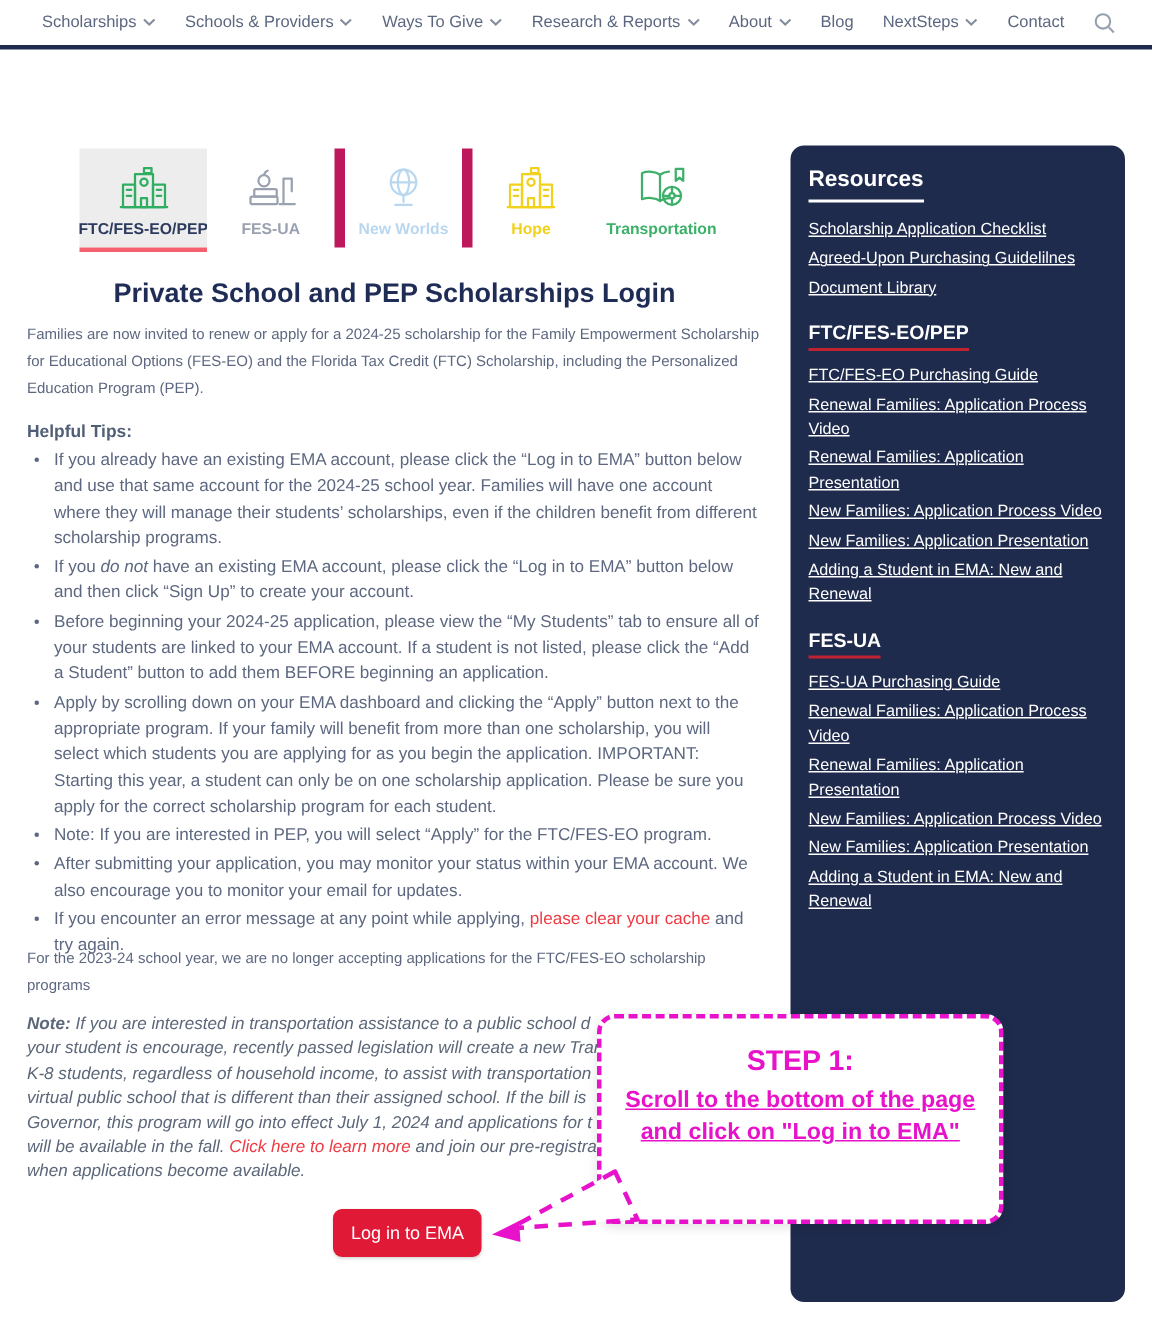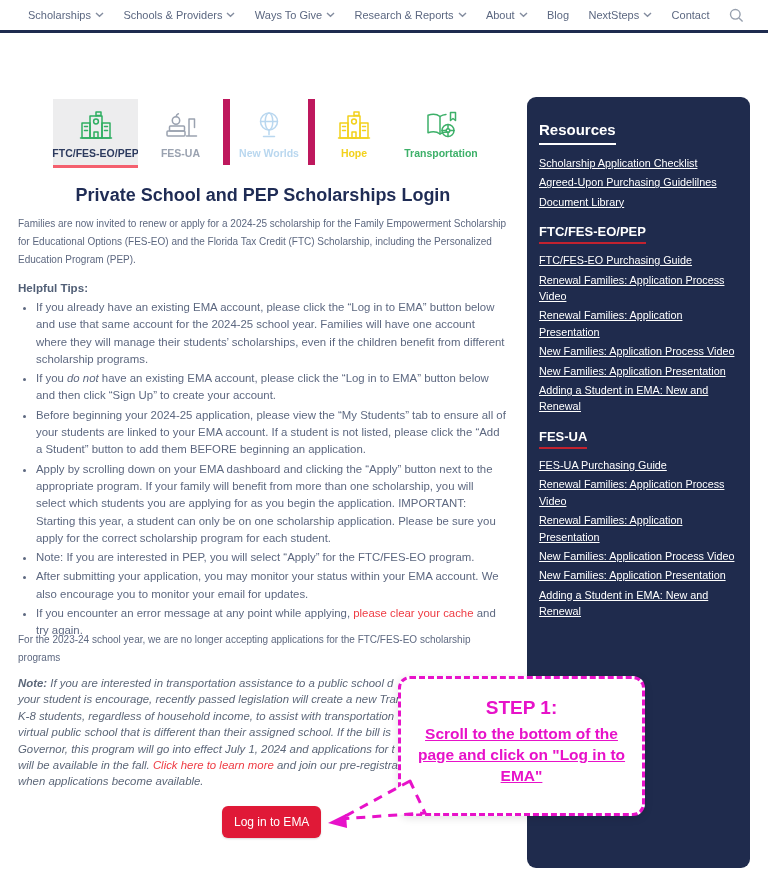--- a/index.html
+++ b/index.html
@@ -46,31 +46,31 @@
   .seg-b  { font-weight:700; }
   .seg-red { color:#ee3b43; cursor:pointer; }
 
   #login-btn { position:absolute; top:806px; left:222px; background:#e01937;
                color:#fff; border:none; border-radius:6px; padding:9px 12px;
                font-size:12px; font-family:"Liberation Sans",sans-serif;
                cursor:pointer; box-shadow:0 1px 2px rgba(0,0,0,.15); }
 
   
   #sidebar { position:absolute; top:97px; left:527px; width:223px; height:771px;
-             background:#1f2b4d; border-radius:9px; padding:24px 12px; color:#fff; }
+             background:#1f2b4d; border-radius:9px; padding:14px 12px; color:#fff; }
   #sidebar-heading { display:inline-block; font-size:15px; font-weight:700;
                      border-bottom:2px solid #fff; padding-bottom:5px; margin-bottom:10px; }
   .sb-link { font-size:10.8px; line-height:16.4px; margin-bottom:3px;
              cursor:pointer; width:200px;text-decoration:underline; }
   .sb-sec-head { display:inline-block; font-size:13px; font-weight:700;
                  border-bottom:2px solid #c1222f; padding-bottom:3px;
                  margin:11px 0 8px; }
 
   
-  #callout { position:absolute; top:676px; left:398px; width:247px; height:140px;
+  #callout { position:absolute; top:676px; left:398px; width:271px; height:140px;
              background:#fff; border:3px dashed #e712c9; border-radius:12px;
              z-index:5; text-align:center; padding:18px 14px 0;
              box-shadow:0 2px 8px rgba(0,0,0,.12); }
   #callout .c-title { font-size:19px; font-weight:800; color:#e712c9; margin-bottom:4px; }
   #callout .c-body  { font-size:15.5px; font-weight:700; line-height:21px; color:#e712c9;text-decoration:underline; }
   #tail-svg { position:absolute; top:772px; left:326px; z-index:6; }
 </style>
 </head>
 <body>
 

